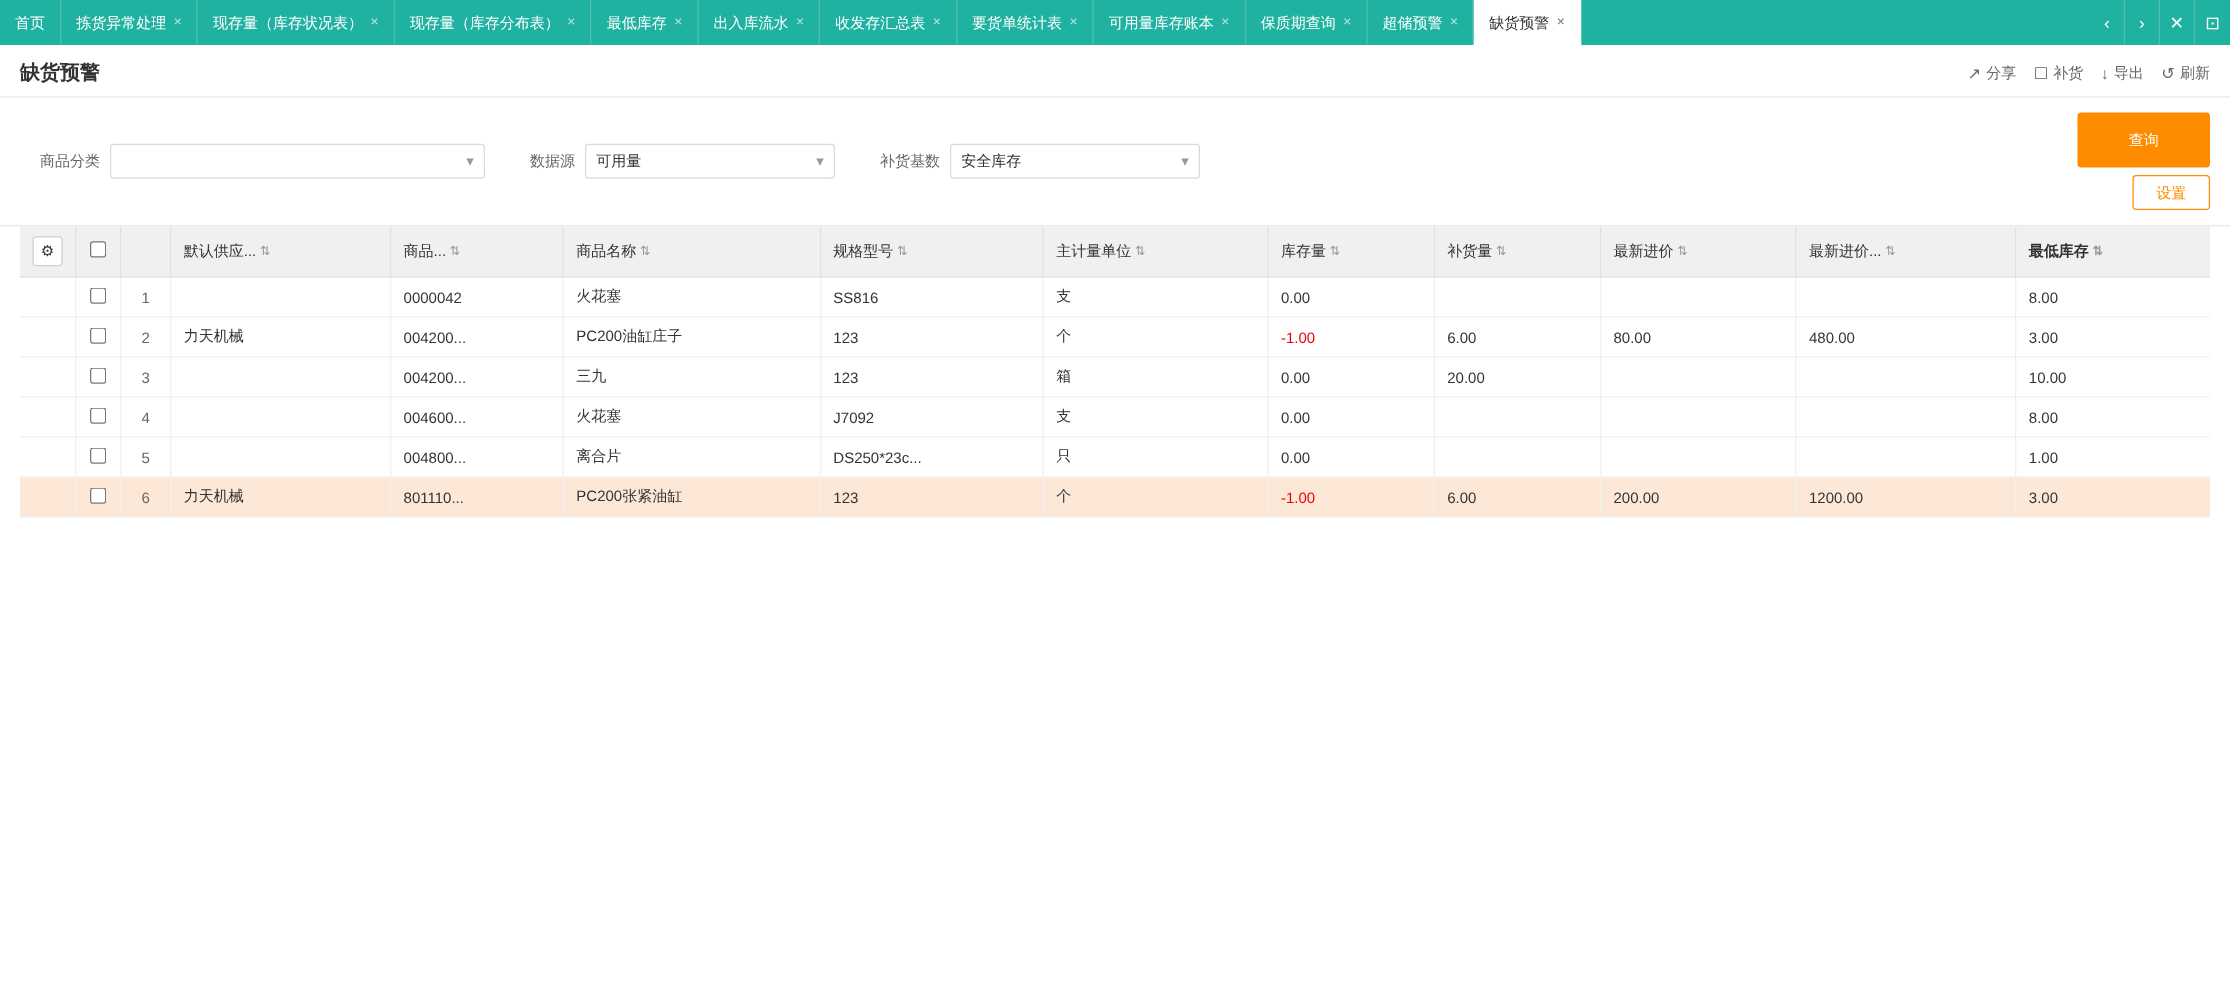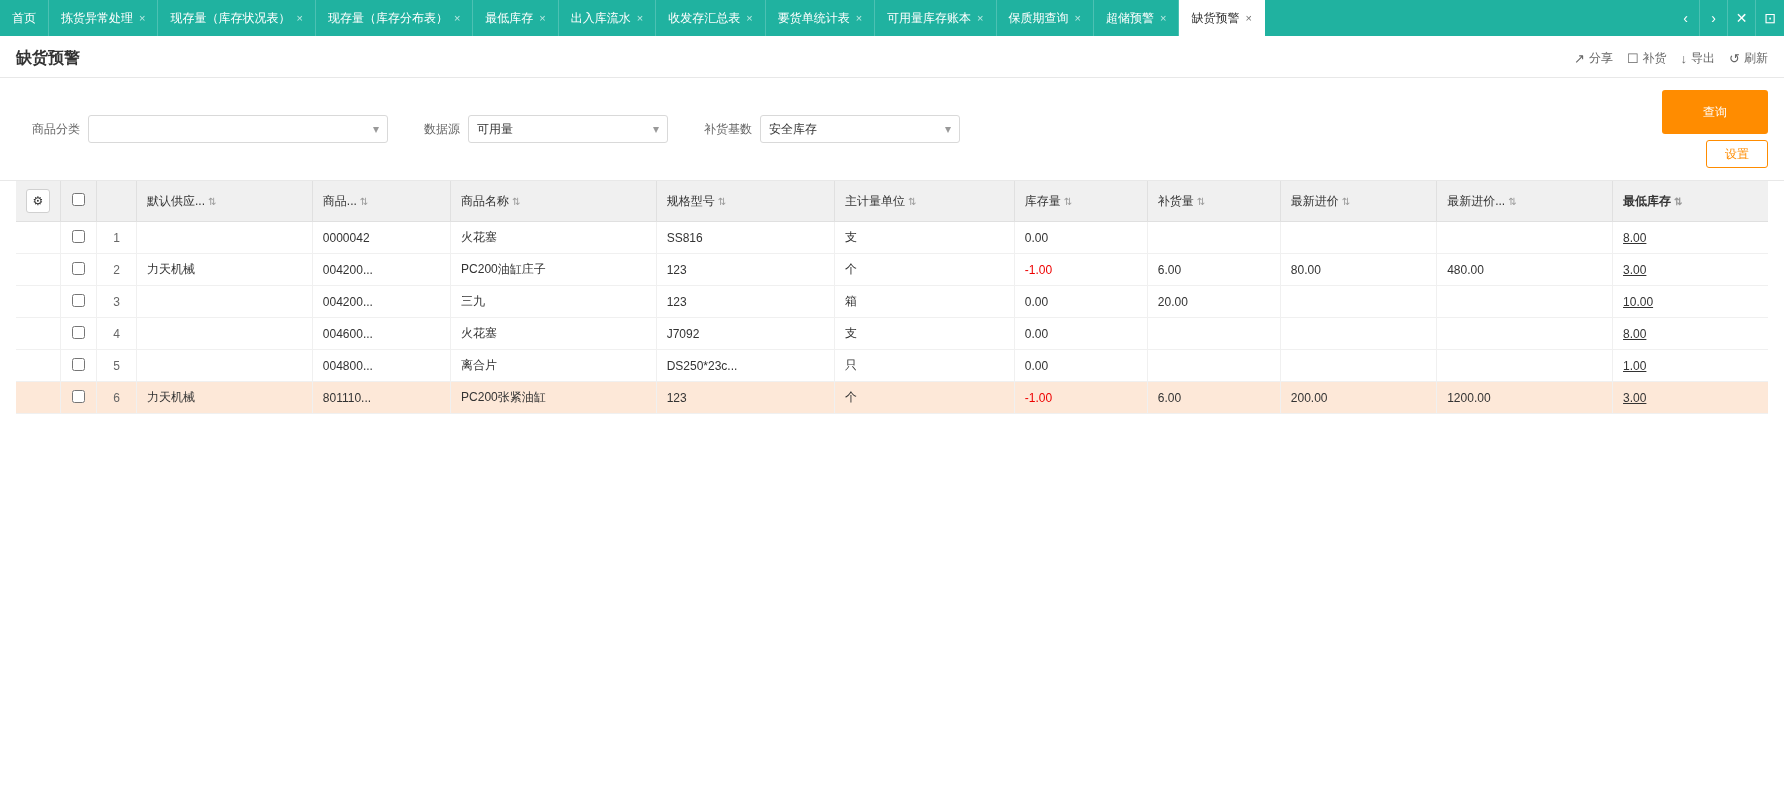--- a/index.html
+++ b/index.html
@@ -169,21 +169,21 @@
     tbody tr {
       border-bottom: 1px solid #f0f0f0;
     }
     tbody tr.highlighted { background: #fde8d8; }
     tbody td {
       padding: 7px 10px;
       color: #333;
       border-right: 1px solid #f0f0f0;
       white-space: nowrap;
     }
-    tbody td:last-child { border-right: none; text-decoration: underline; }
+    tbody td:last-child { border-right: none; }
     .th-sort {
       display: flex;
       align-items: center;
       gap: 3px;
       cursor: pointer;
     }
     .sort-icon { font-size: 10px; color: #999; }
     .gear-col { width: 40px; text-align: center; }
     .check-col { width: 36px; text-align: center; }
     .row-num { text-align: center; color: #666; }

